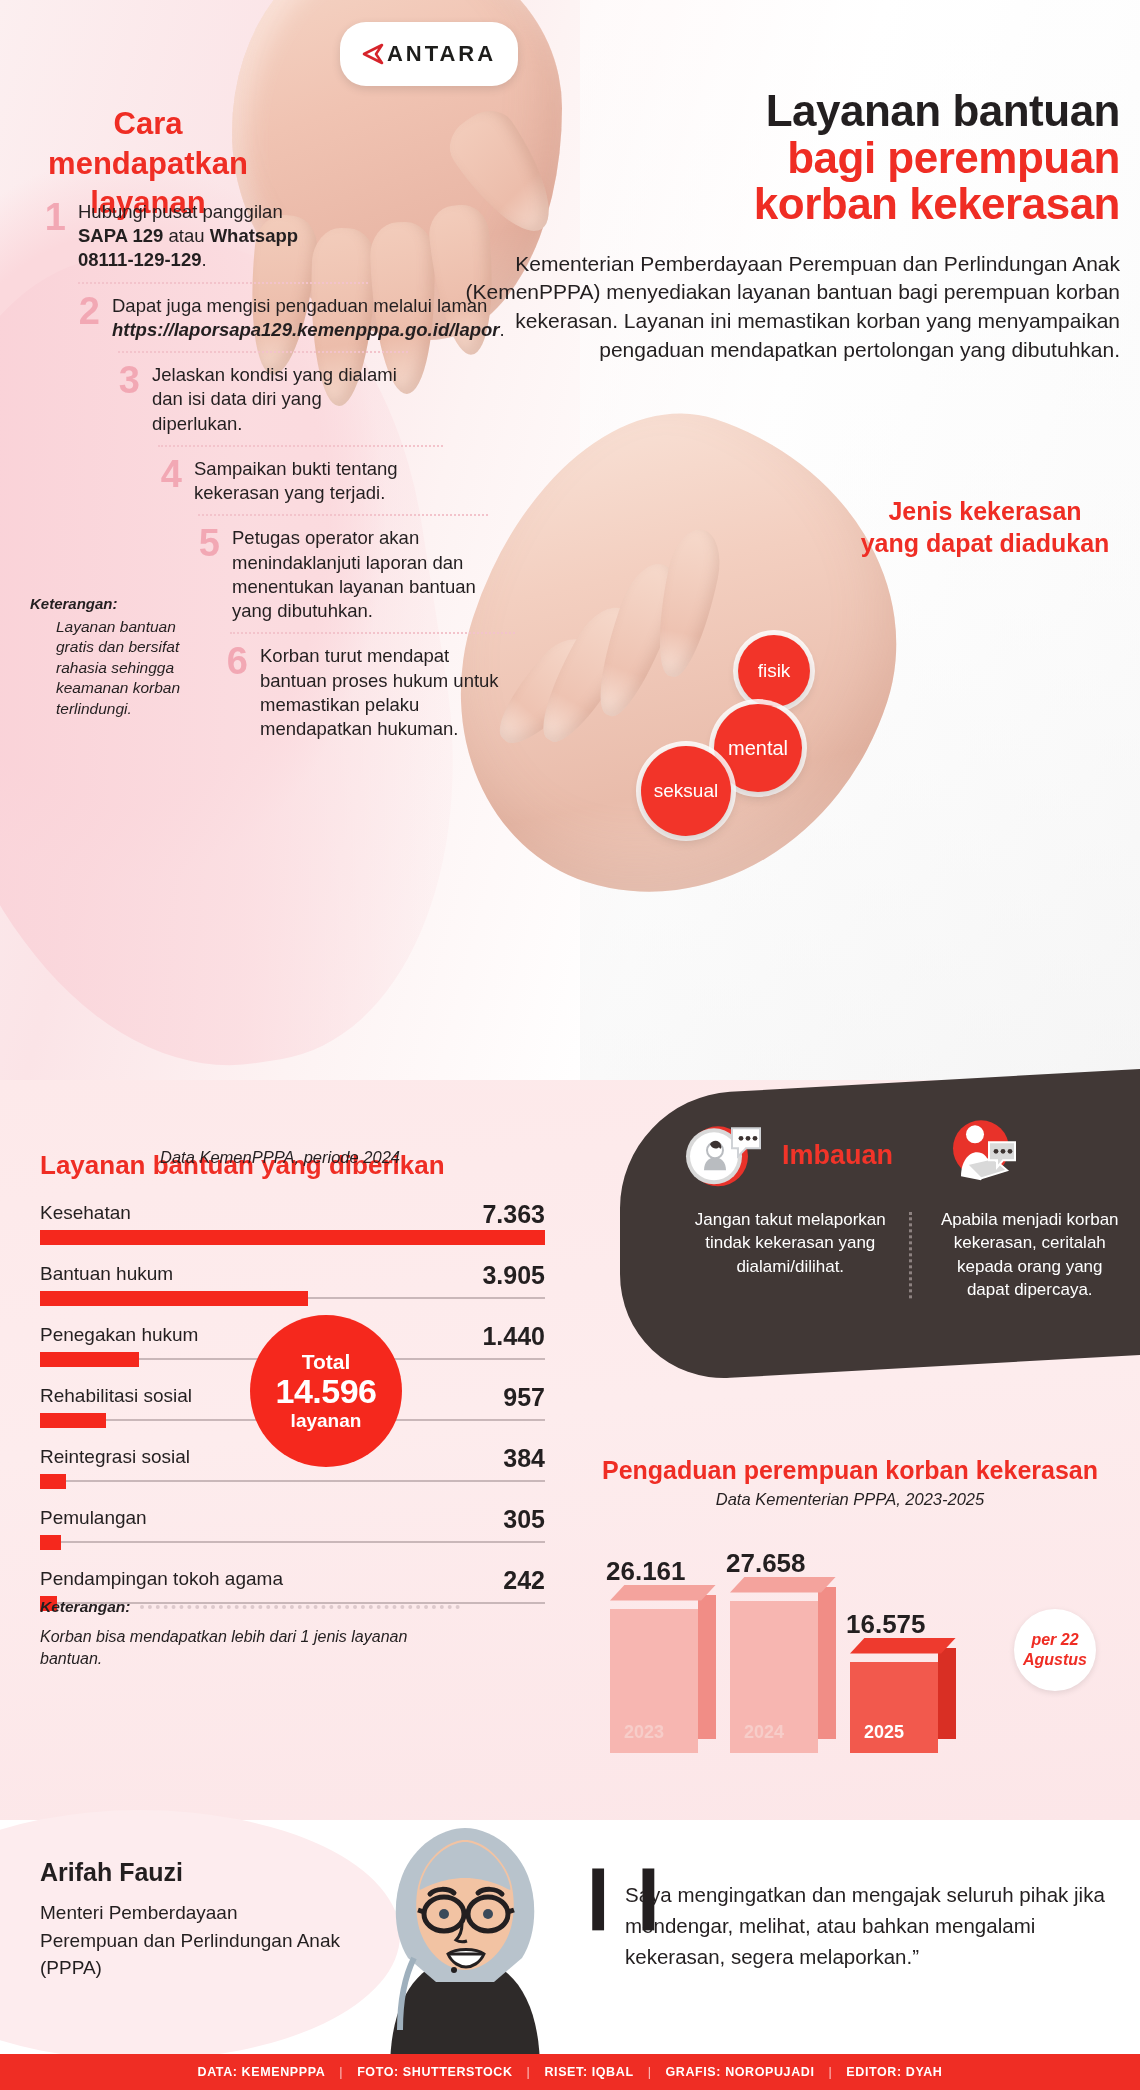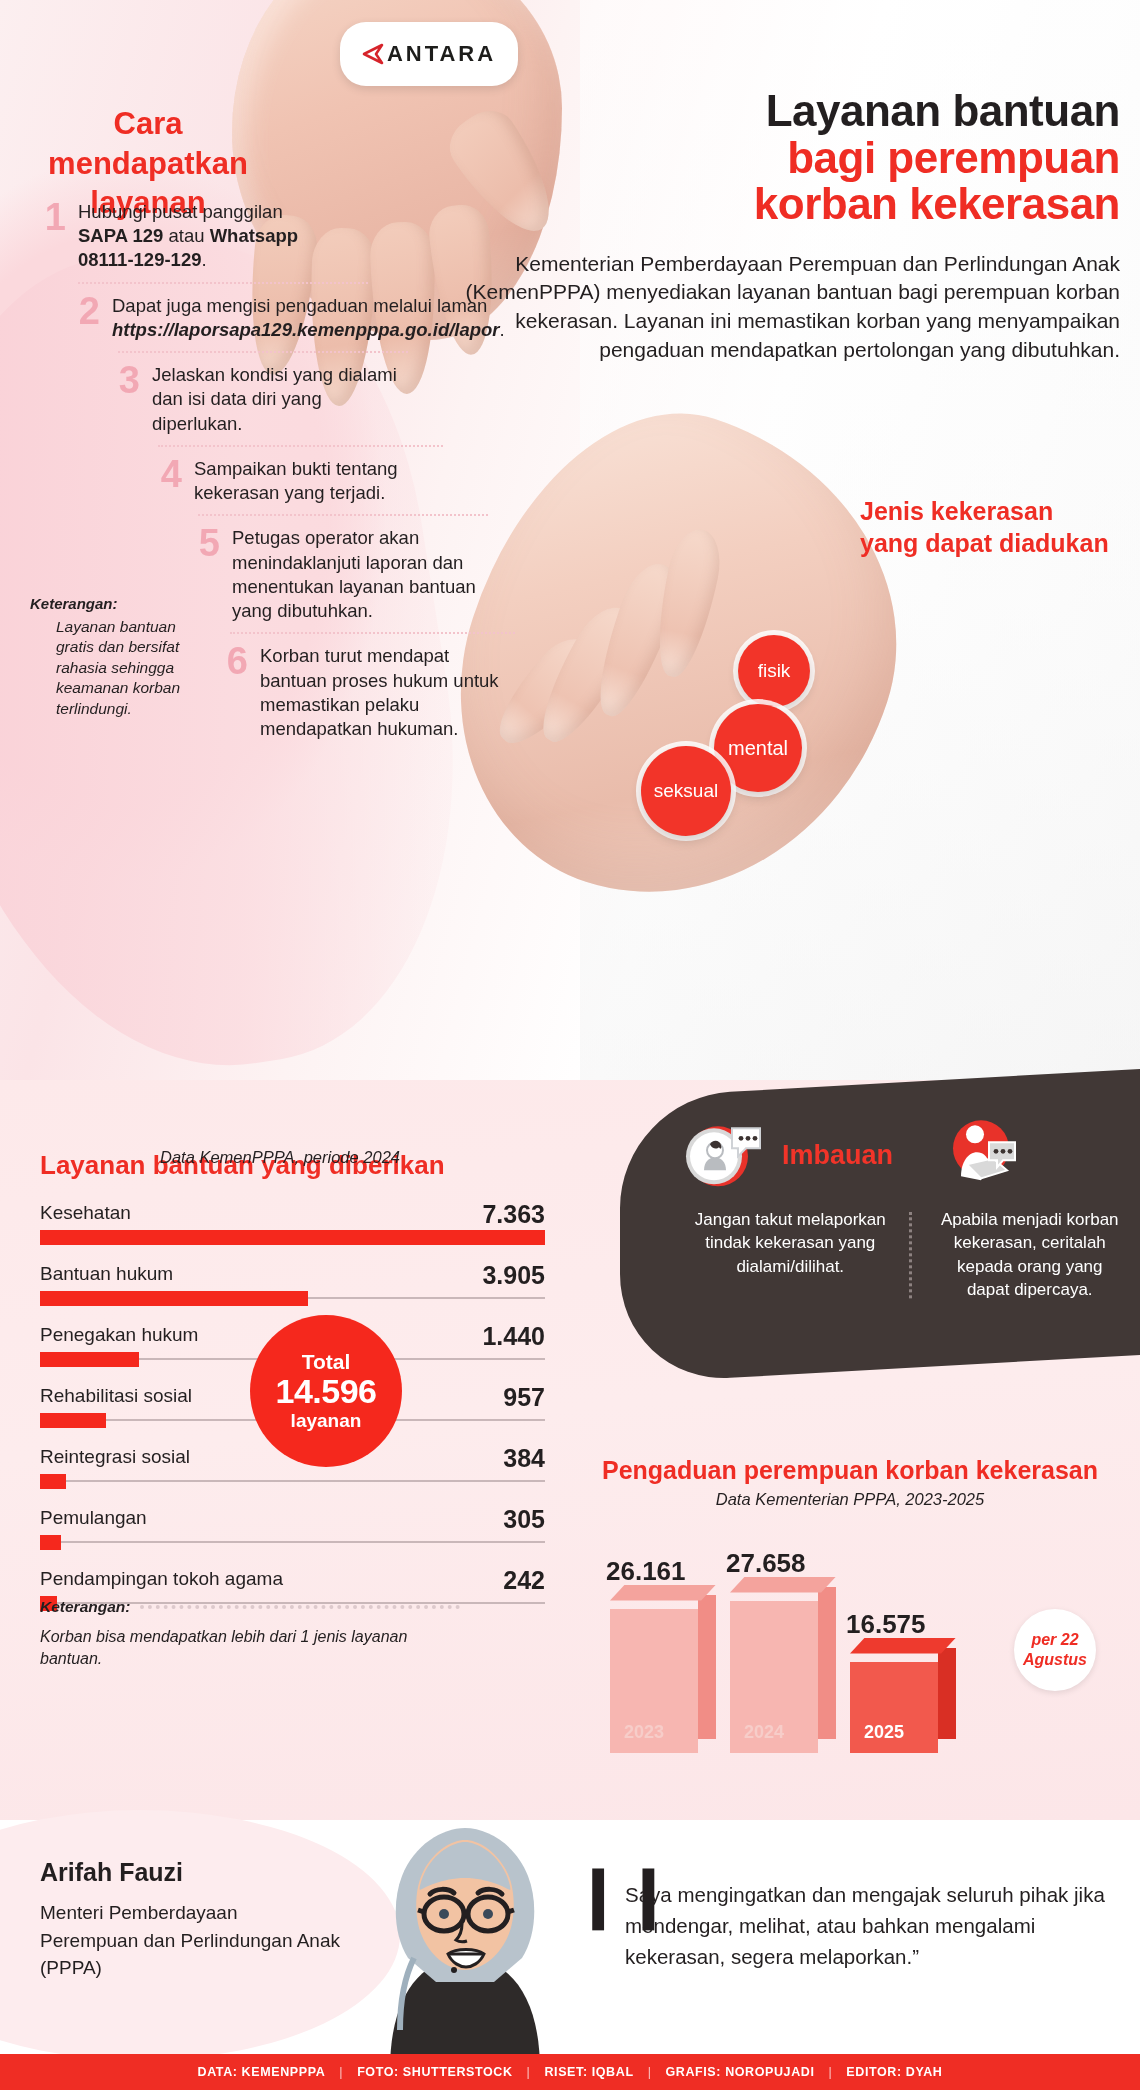--- a/index.html
+++ b/index.html
@@ -110,21 +110,21 @@
   .hero {
     position: absolute; left: 430px; top: 88px; width: 690px; text-align: right;
   }
   .hero h1 { font-size: 44px; line-height: 1.06; font-weight: 700; color: #231f20; letter-spacing: -.5px; }
   .hero h1 .red { color: #ef2d24; display: block; }
   .hero p {
     margin-top: 22px; font-size: 21px; line-height: 1.36; color: #231f20;
   }
 
   .jenis-title {
-    position: absolute; right: 30px; top: 495px; width: 250px; 
+    position: absolute; right: 30px; top: 495px; width: 250px; text-align: center;
     color: #ef2d24; font-weight: 700; font-size: 25px; line-height: 1.28;
   }
 
   .bubble {
     position: absolute; border-radius: 50%;
     background: #f23429; color: #fff; display: flex; align-items: center; justify-content: center;
     text-align: center; font-size: 18px; line-height: 1.2;
     box-shadow: 0 5px 12px rgba(0,0,0,.16), 0 0 0 5px rgba(255,255,255,.85);
   }
   .bub-fisik   { left: 738px; top: 635px; width: 72px; height: 72px; font-size: 19px; }

